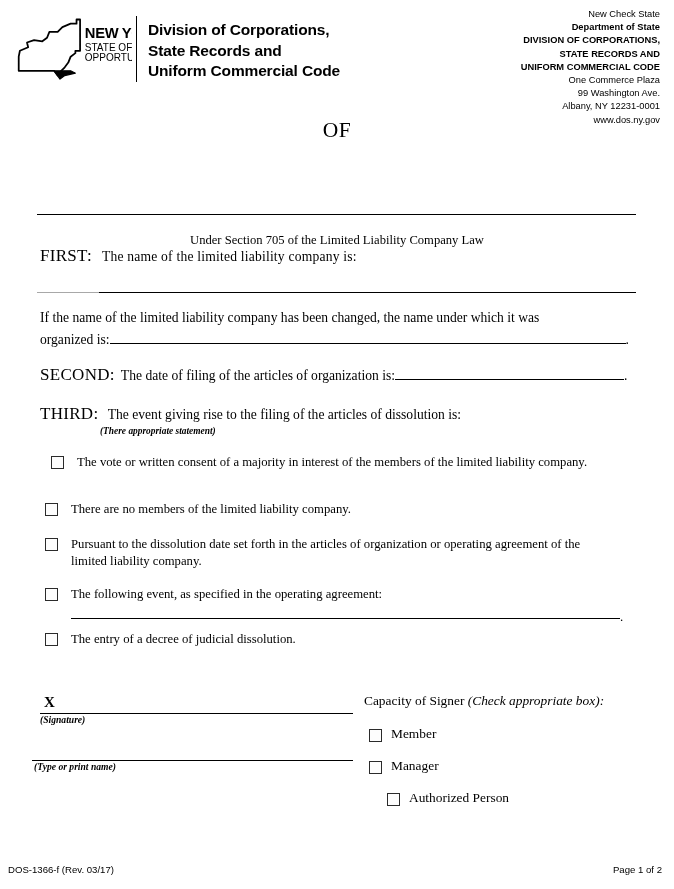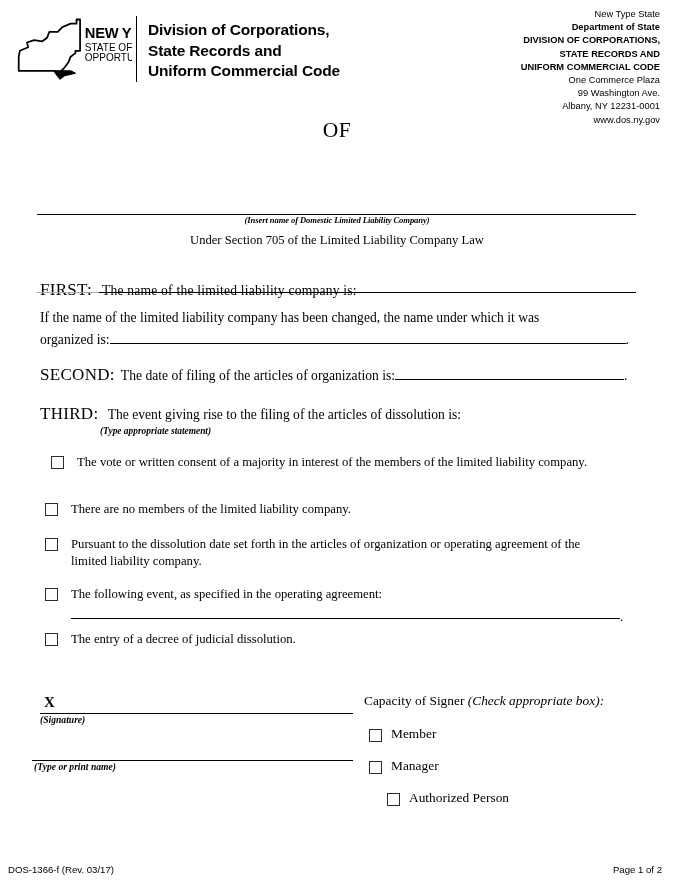--- a/index.html
+++ b/index.html
@@ -236,40 +236,39 @@
       <text x="120" y="62" font-family="Liberation Sans, sans-serif" font-size="17" letter-spacing="0">STATE OF</text>
       <text x="120" y="80" font-family="Liberation Sans, sans-serif" font-size="17" letter-spacing="0">OPPORTUNITY.</text>
     </svg>
     <div class="hdr-rule"></div>
     <div class="hdr-div-title">Division of Corporations,
 State Records and
 Uniform Commercial Code</div>
   </div>
 
   <div class="hdr-right">
-    <div>New Type State</div>
+    <div>New Check State</div>
     <div class="b">Department of State</div>
     <div class="b">DIVISION OF CORPORATIONS,</div>
     <div class="b">STATE RECORDS AND</div>
     <div class="b">UNIFORM COMMERCIAL CODE</div>
     <div>One Commerce Plaza</div>
     <div>99 Washington Ave.</div>
     <div>Albany, NY 12231-0001</div>
     <div>www.dos.ny.gov</div>
   </div>
 
   <div class="doc-title">
     <span class="of">OF</span>
   </div>
 
   <div class="name-rule"></div>
-  <div class="name-caption">(Insert name of Domestic Limited Liability Company)</div>
   <div class="under-section">Under Section 705 of the Limited Liability Company Law</div>
 
-  <div class="blk lead" style="left:40px; top:278px;">
+  <div class="blk lead" style="left:40px; top:244px;">
     <span style="font-size:17px; letter-spacing:0.3px;">FIRST:</span>
     <span style="margin-left:6px; font-size:13.6px;">The name of the limited liability company is:</span>
   </div>
   <div class="rule-grey" style="left:37px; top:292px; width:62px;"></div>
   <div class="rule-full" style="left:99px; top:292px; width:537px;"></div>
 
   <div class="blk" style="left:40px; top:307px; width:600px; font-size:13.6px; line-height:1.62;">
     <div>If the name of the limited liability company has been changed, the name under which it was</div>
     <div style="position:relative;">
       <span>organized is:</span><span class="fill" style="width:516px;"></span><span>.</span>
@@ -277,21 +276,21 @@
   </div>
 
   <div class="blk" style="left:40px; top:363px; width:600px;">
     <span style="font-size:17px; letter-spacing:0.3px;">SECOND:</span><span style="margin-left:6px; font-size:13.6px;">The date of filing of the articles of organization is:</span><span class="fill" style="width:229px;"></span><span style="font-size:13.6px;">.</span>
   </div>
 
   <div class="blk" style="left:40px; top:402px; width:600px;">
     <span style="font-size:17px; letter-spacing:0.3px;">THIRD:</span>
     <span style="margin-left:6px; font-size:13.6px;">The event giving rise to the filing of the articles of dissolution is:</span>
   </div>
-  <div class="blk paren-ital" style="left:100px; top:425px;">(Type appropriate statement)</div>
+  <div class="blk paren-ital" style="left:100px; top:425px;">(There appropriate statement)</div>
 
   <div class="cb-row" style="left:45px; top:454px; width:560px;padding-left:6px;">
     <span class="cbox"></span>
     <span class="cb-text">The vote or written consent of a majority in interest of the members of the limited liability company.</span>
   </div>
 
   <div class="cb-row" style="left:45px; top:501px; width:560px;">
     <span class="cbox"></span>
     <span class="cb-text">There are no members of the limited liability company.</span>
   </div>

